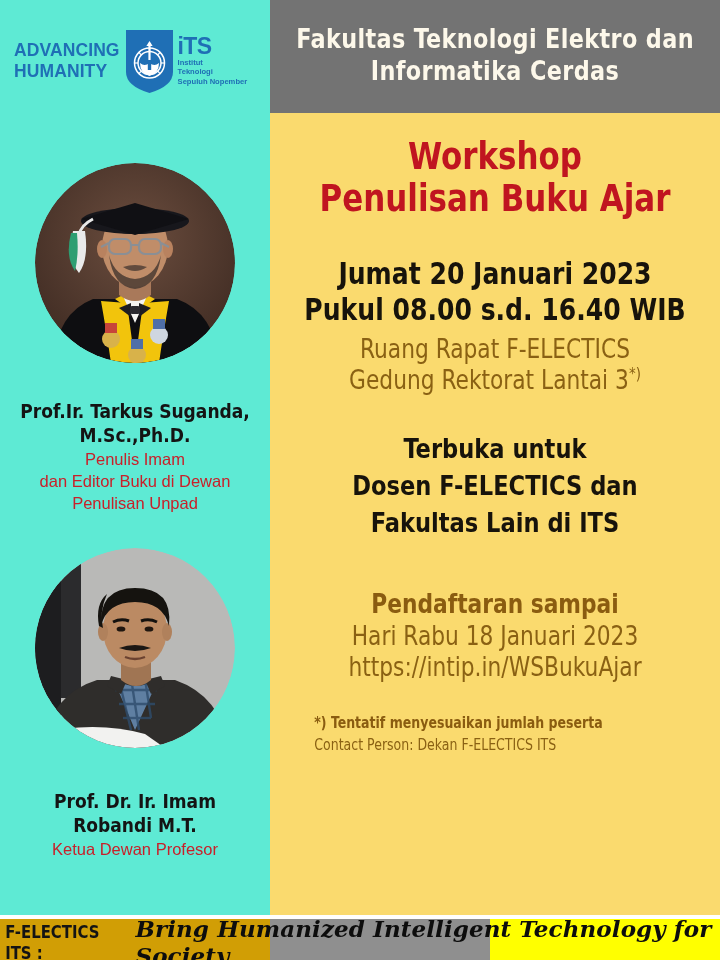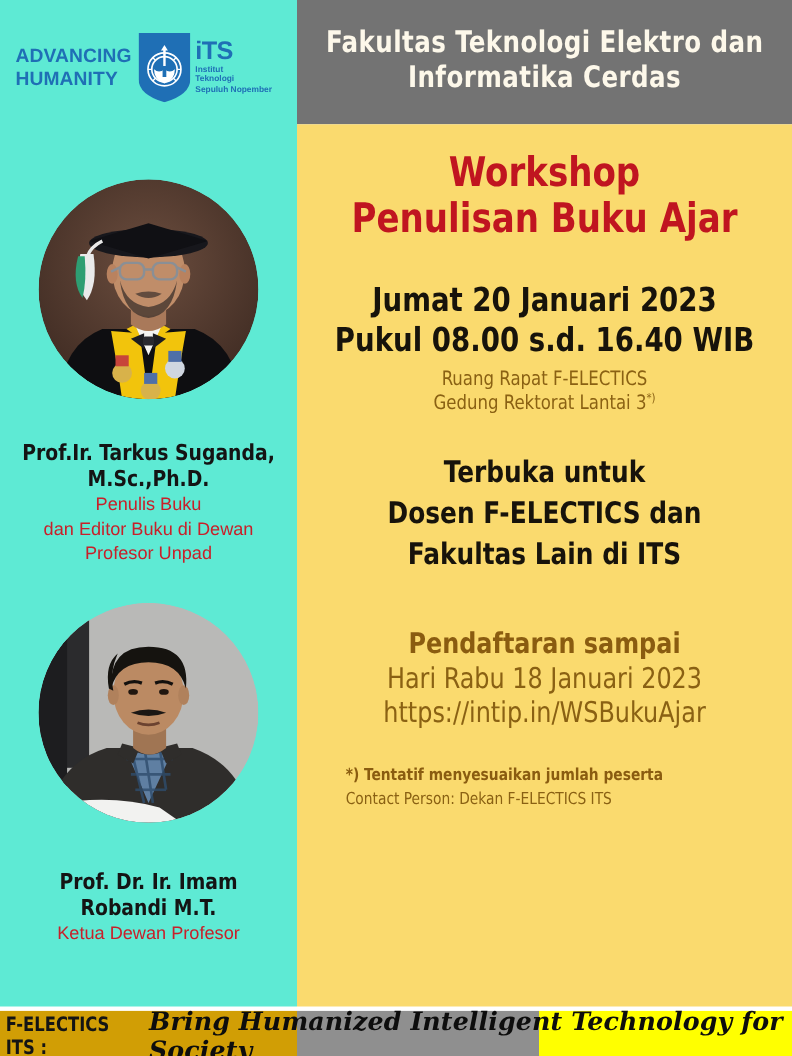--- a/index.html
+++ b/index.html
@@ -76,21 +76,21 @@
     font-family:"DejaVu Sans Condensed","Liberation Sans Narrow","Liberation Sans",sans-serif;
     transform:scaleX(.93); transform-origin:center;
   }
   .t-brown-b { color:#8a5c10; font-weight:700;
     font-family:"DejaVu Sans Condensed","Liberation Sans Narrow","Liberation Sans",sans-serif;
     transform:scaleX(.93); transform-origin:center; }
 
   .block { margin:0 auto;text-align:center; }
   .title-workshop { font-size:37px; line-height:1.13; padding-top:23px; }
   .datetime { font-size:30px; line-height:1.2; }
-  .venue { font-size:18px; line-height:1.18; }
+  .venue { font-size:26px; line-height:1.18; }
   .open-for { font-size:27px; line-height:1.38; }
   .reg-head { font-size:26px; line-height:1.2; }
   .reg-line { font-size:26px; line-height:1.2; }
   .footnote { font-size:15px; line-height:1.45; text-align:left; padding-left:18px; }
 
   .sup { font-size:.62em; vertical-align:super; }
 
   
   .footer { position:absolute; left:0; bottom:0; width:720px; height:41px; }
   .fseg { position:absolute; top:0; height:45px; }
@@ -226,23 +226,23 @@
                 <rect x="96" y="176" width="12" height="10" fill="#4f6fa8"></rect>
             </g>
           </g>
         </svg>
       </div>
     </div>
 
     <div class="person-block" style="top:399px;">
       <div class="person-name">Prof.Ir. Tarkus Suganda,</div>
       <div class="person-name">M.Sc.,Ph.D.</div>
-      <div class="person-role">Penulis Buku</div>
+      <div class="person-role">Penulis Imam</div>
       <div class="person-role">dan Editor Buku di Dewan</div>
-      <div class="person-role">Profesor Unpad</div>
+      <div class="person-role">Penulisan Unpad</div>
     </div>
 
     <div class="photo-wrap" style="top:548px;">
       <div class="photo-circle">
         <svg viewBox="0 0 200 200" width="200" height="200">
           <defs>
               <clipPath id="c2">
                 <circle cx="100" cy="100" r="100"></circle>
               </clipPath>
             </defs>

